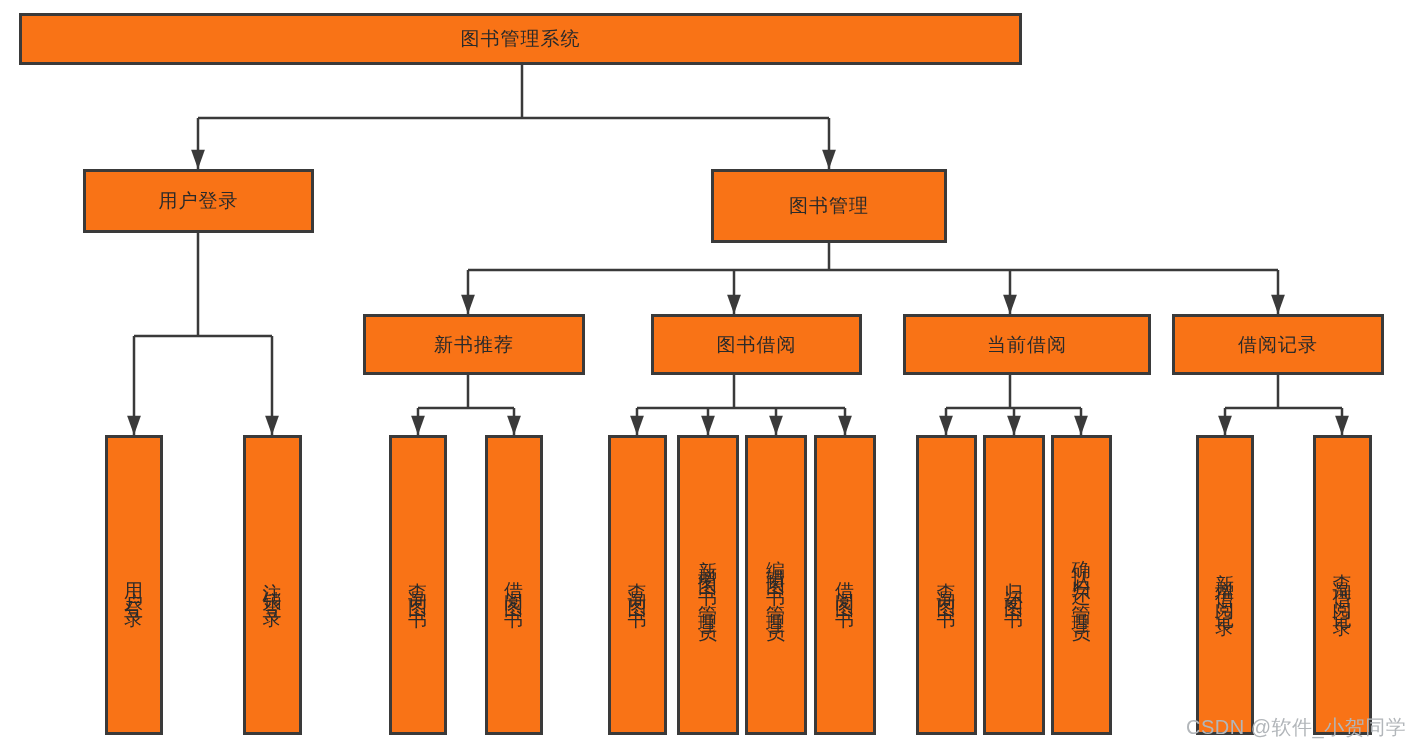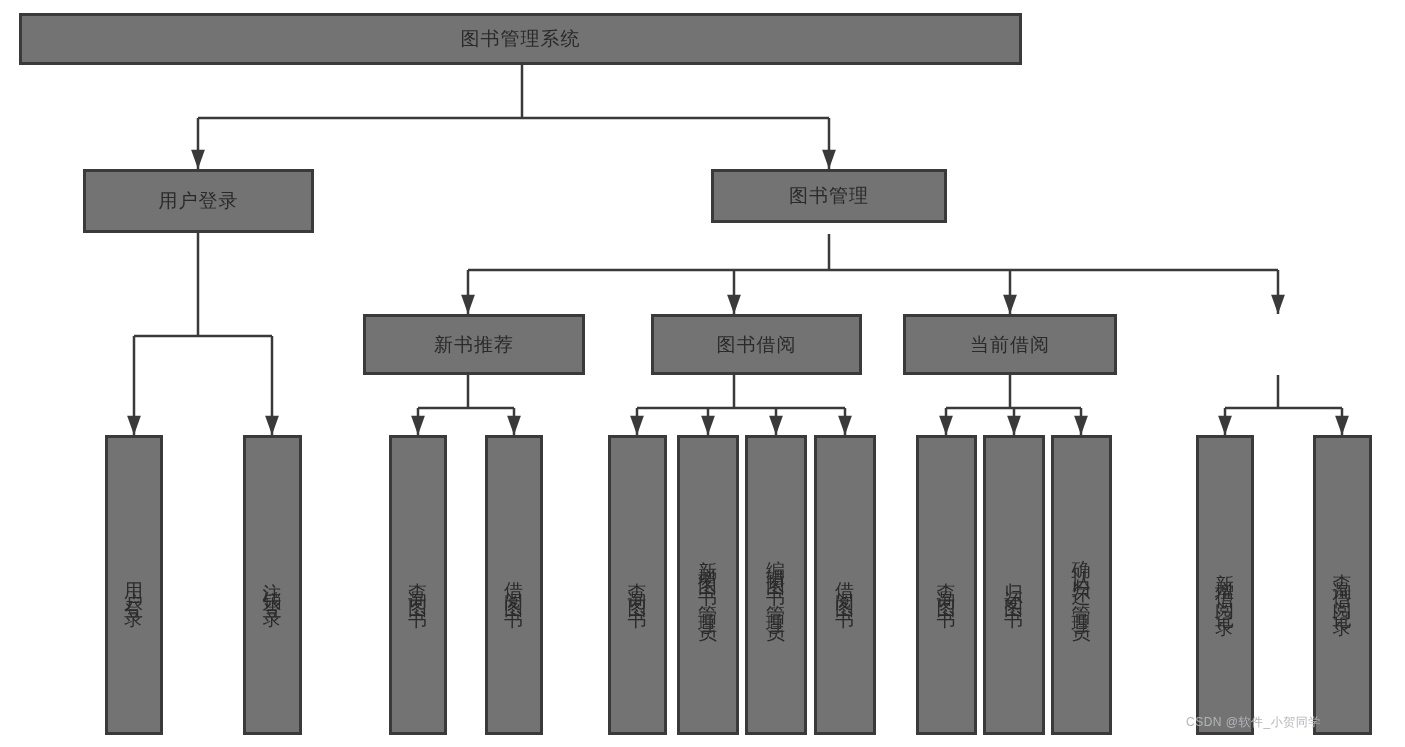--- a/index.html
+++ b/index.html
@@ -19,21 +19,21 @@
     position: absolute;
     left: 0;
     top: 0;
     width: 1405px;
     height: 747px;
   }
   .box {
     position: absolute;
     box-sizing: border-box;
     border: 3px solid #3a3a3a;
-    background: #737373;
+    background: #f97316;
     display: flex;
     align-items: center;
     justify-content: center;
     color: #2a2a2a;
   }
   .hbox span {
     font-size: 19px;
     letter-spacing: 1px;
     white-space: nowrap;
   }
@@ -41,21 +41,21 @@
     writing-mode: vertical-rl;
     text-orientation: mixed;
     font-size: 19px;
     letter-spacing: 9px;
     line-height: 1;
   }
   .watermark {
     position: absolute;
     left: 1186px;
     top: 714px;
-    font-size: 12px;
+    font-size: 20px;
     letter-spacing: 0.5px;
     color: #b2b6ba;
     white-space: nowrap;
     z-index: 10;
   }
 </style>
 </head>
 <body>
 
 <div class="stage">
@@ -103,32 +103,35 @@
     </g>
   </svg>
 
   <div class="box hbox" style="left:19px;top:13px;width:1003px;height:52px;">
     <span>图书管理系统</span>
   </div>
 
   <div class="box hbox" style="left:83px;top:169px;width:231px;height:64px;">
     <span>用户登录</span>
   </div>
-  <div class="box hbox" style="left:711px;top:169px;width:236px;height:54px;">
+  <div class="box hbox" style="left:711px;top:169px;width:236px;height:74px;">
     <span>图书管理</span>
   </div>
 
   <div class="box hbox" style="left:363px;top:314px;width:222px;height:61px;">
     <span>新书推荐</span>
   </div>
   <div class="box hbox" style="left:629px;top:314px;width:211px;height:61px;margin-left:22px;">
     <span>图书借阅</span>
   </div>
-  <div class="box hbox" style="left:903px;top:314px;width:214px;height:61px;">
+  <div class="box hbox" style="left:903px;top:314px;width:248px;height:61px;">
     <span>当前借阅</span>
+  </div>
+  <div class="box hbox" style="left:1172px;top:314px;width:212px;height:61px;">
+    <span>借阅记录</span>
   </div>
 
   <div class="box vbox" style="left:105px;top:435px;width:58px;height:300px;">
     <span>用户登录</span>
   </div>
   <div class="box vbox" style="left:243px;top:435px;width:59px;height:300px;">
     <span>注销登录</span>
   </div>
 
   <div class="box vbox" style="left:389px;top:435px;width:58px;height:300px;">

